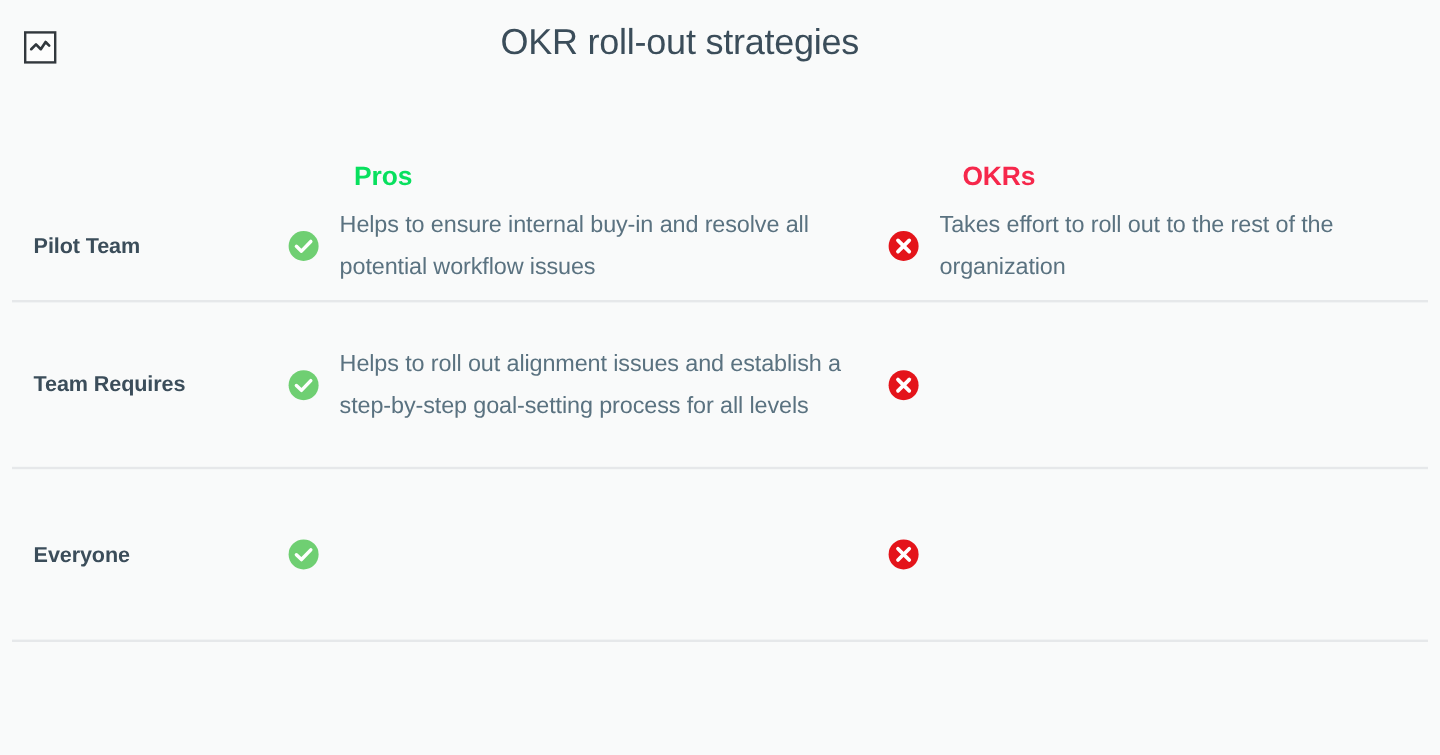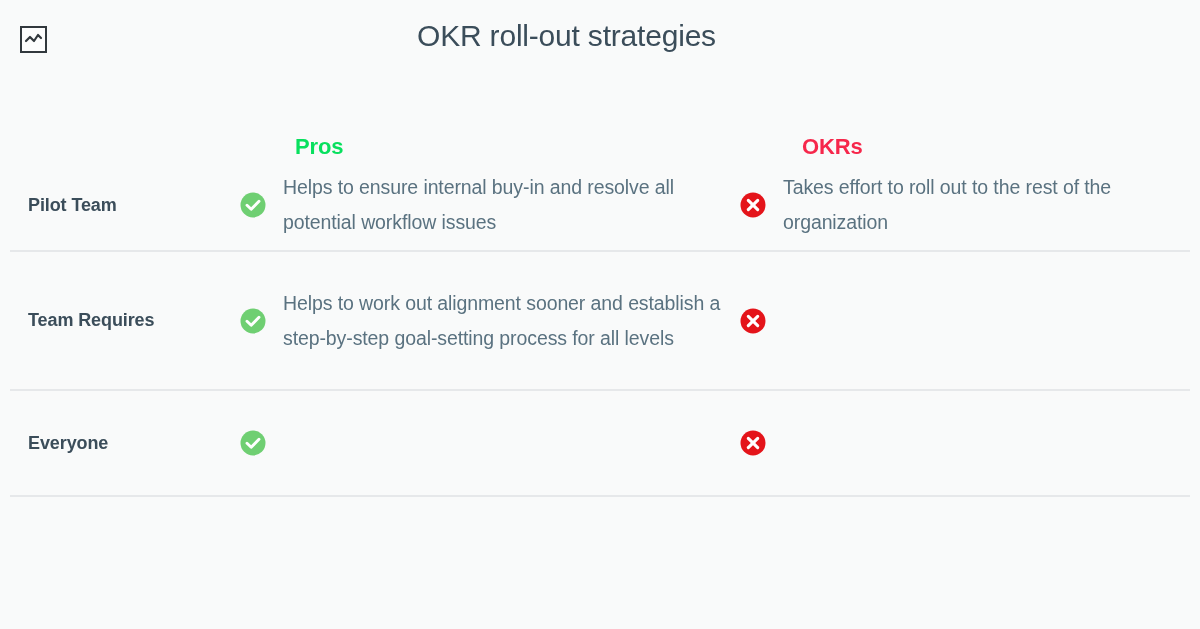--- a/index.html
+++ b/index.html
@@ -73,21 +73,21 @@
     margin-left: 10px;
     margin-right: 10px;
   }
 
   .row {
     display: flex;
     align-items: center;
   }
   .row-r0 { height: 90px; align-items: center; }
   .row-r1 { height: 137px; }
-  .row-r2 { height: 104px; border-radius: 27px; }
+  .row-r2 { height: 142px; border-radius: 27px; }
 
   .cell-label {
     width: 240px;
     flex: 0 0 240px;
     padding-left: 28px;
     box-sizing: border-box;
     font-size: 18px;
     font-weight: bold;
     color: #3b4d5a;
     letter-spacing: -0.1px;
@@ -166,21 +166,21 @@
 
   <div class="row row-r1">
     <div class="cell-label">Team Requires</div>
     <div class="cell-item cell-pros">
       <span class="status-icon">
         <svg width="26" height="26" viewBox="0 0 26 26">
           <circle cx="13" cy="13" r="12.5" fill="#6fcf72"></circle>
           <polyline points="7,13.3 11.2,17.3 19,9.2" fill="none" stroke="#ffffff" stroke-width="2.9" stroke-linecap="round" stroke-linejoin="round"></polyline>
         </svg>
       </span>
-      <span class="cell-text">Helps to work out alignment sooner and establish a step-by-step goal-setting process for all levels</span>
+      <span class="cell-text">Helps to roll out alignment issues and establish a step-by-step goal-setting process for all levels</span>
     </div>
     <div class="cell-item cell-cons">
       <span class="status-icon">
         <svg width="26" height="26" viewBox="0 0 26 26">
           <circle cx="13" cy="13" r="12.5" fill="#e4141a"></circle>
           <line x1="8.3" y1="8.3" x2="17.7" y2="17.7" stroke="#ffffff" stroke-width="3.1" stroke-linecap="round"></line>
           <line x1="17.7" y1="8.3" x2="8.3" y2="17.7" stroke="#ffffff" stroke-width="3.1" stroke-linecap="round"></line>
         </svg>
       </span>
     </div>

